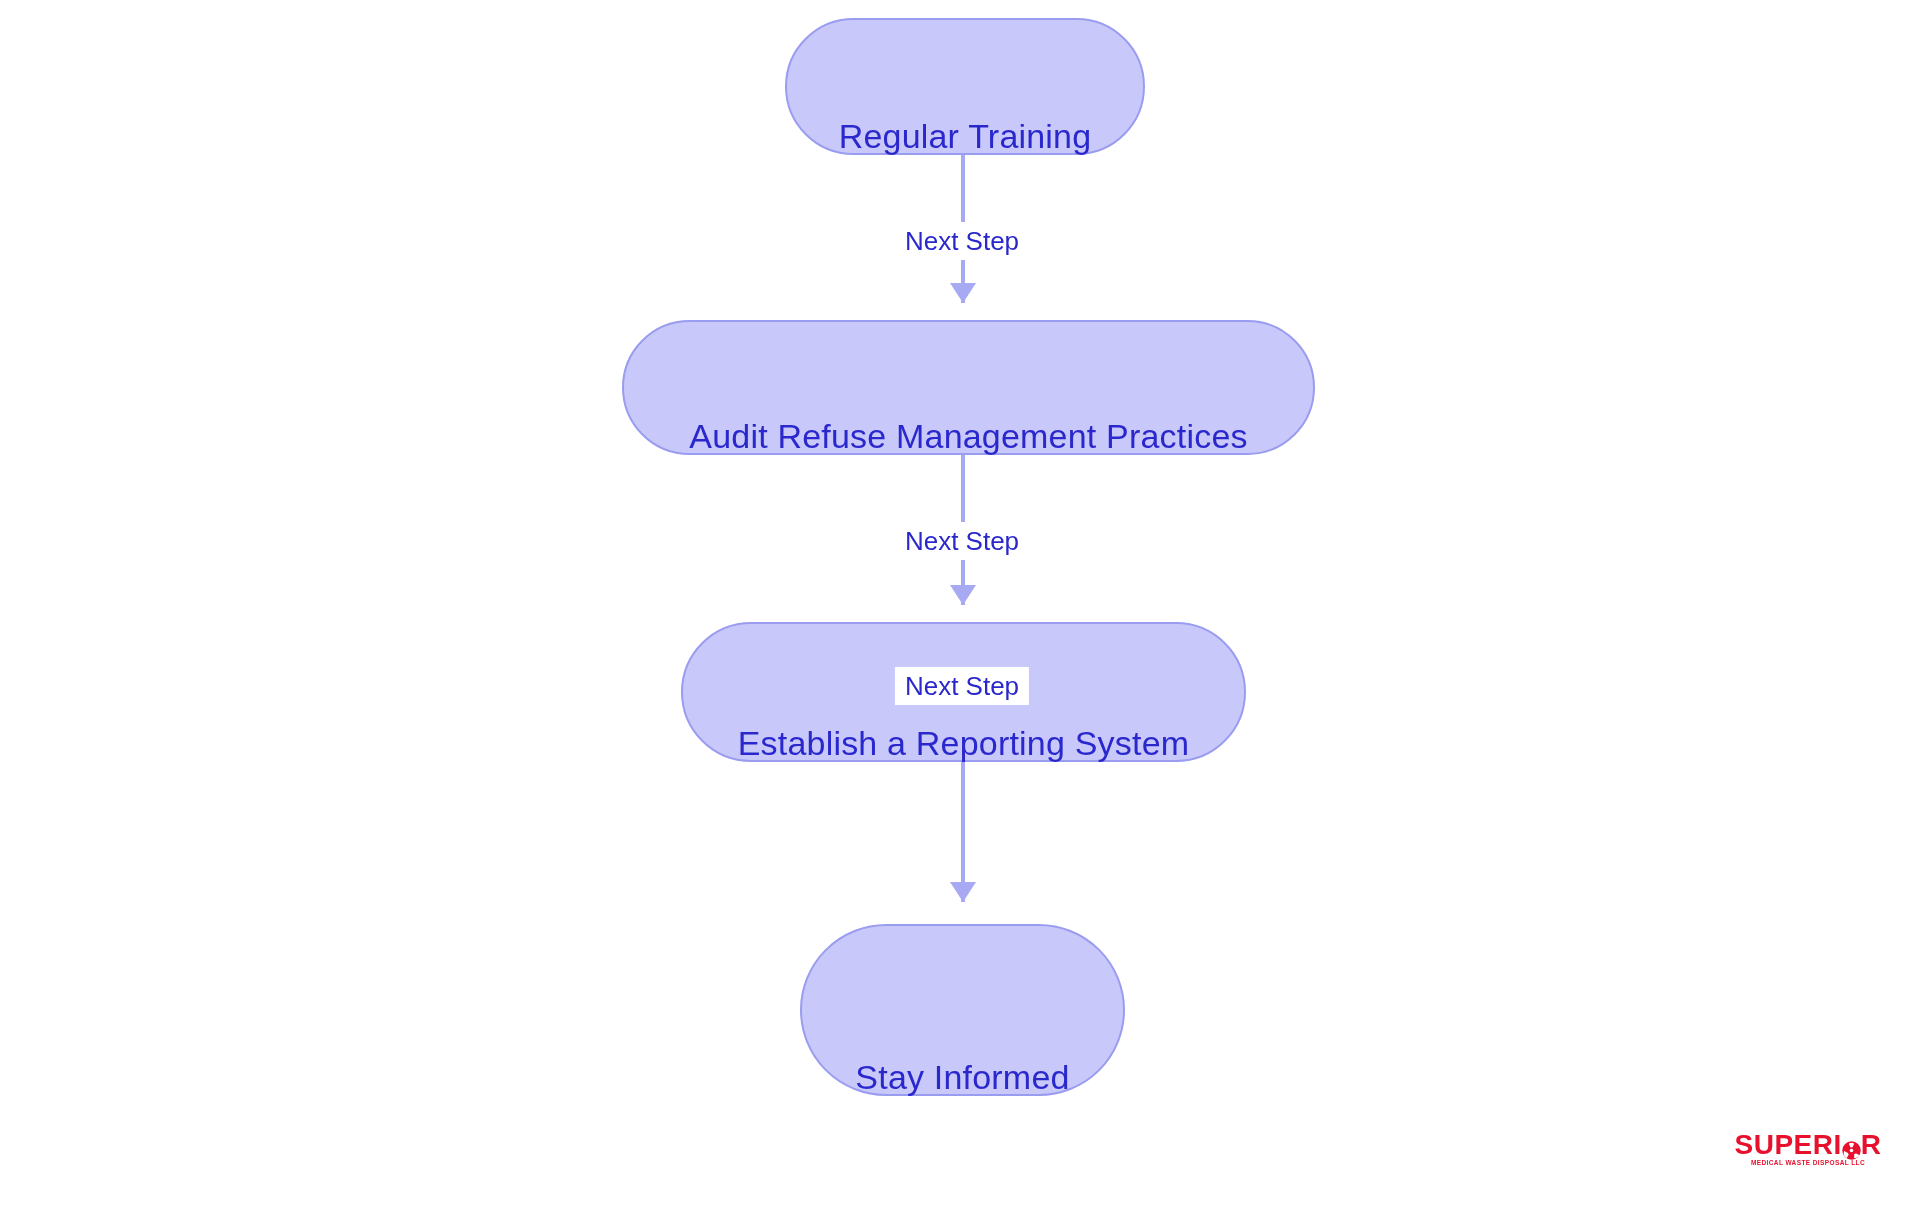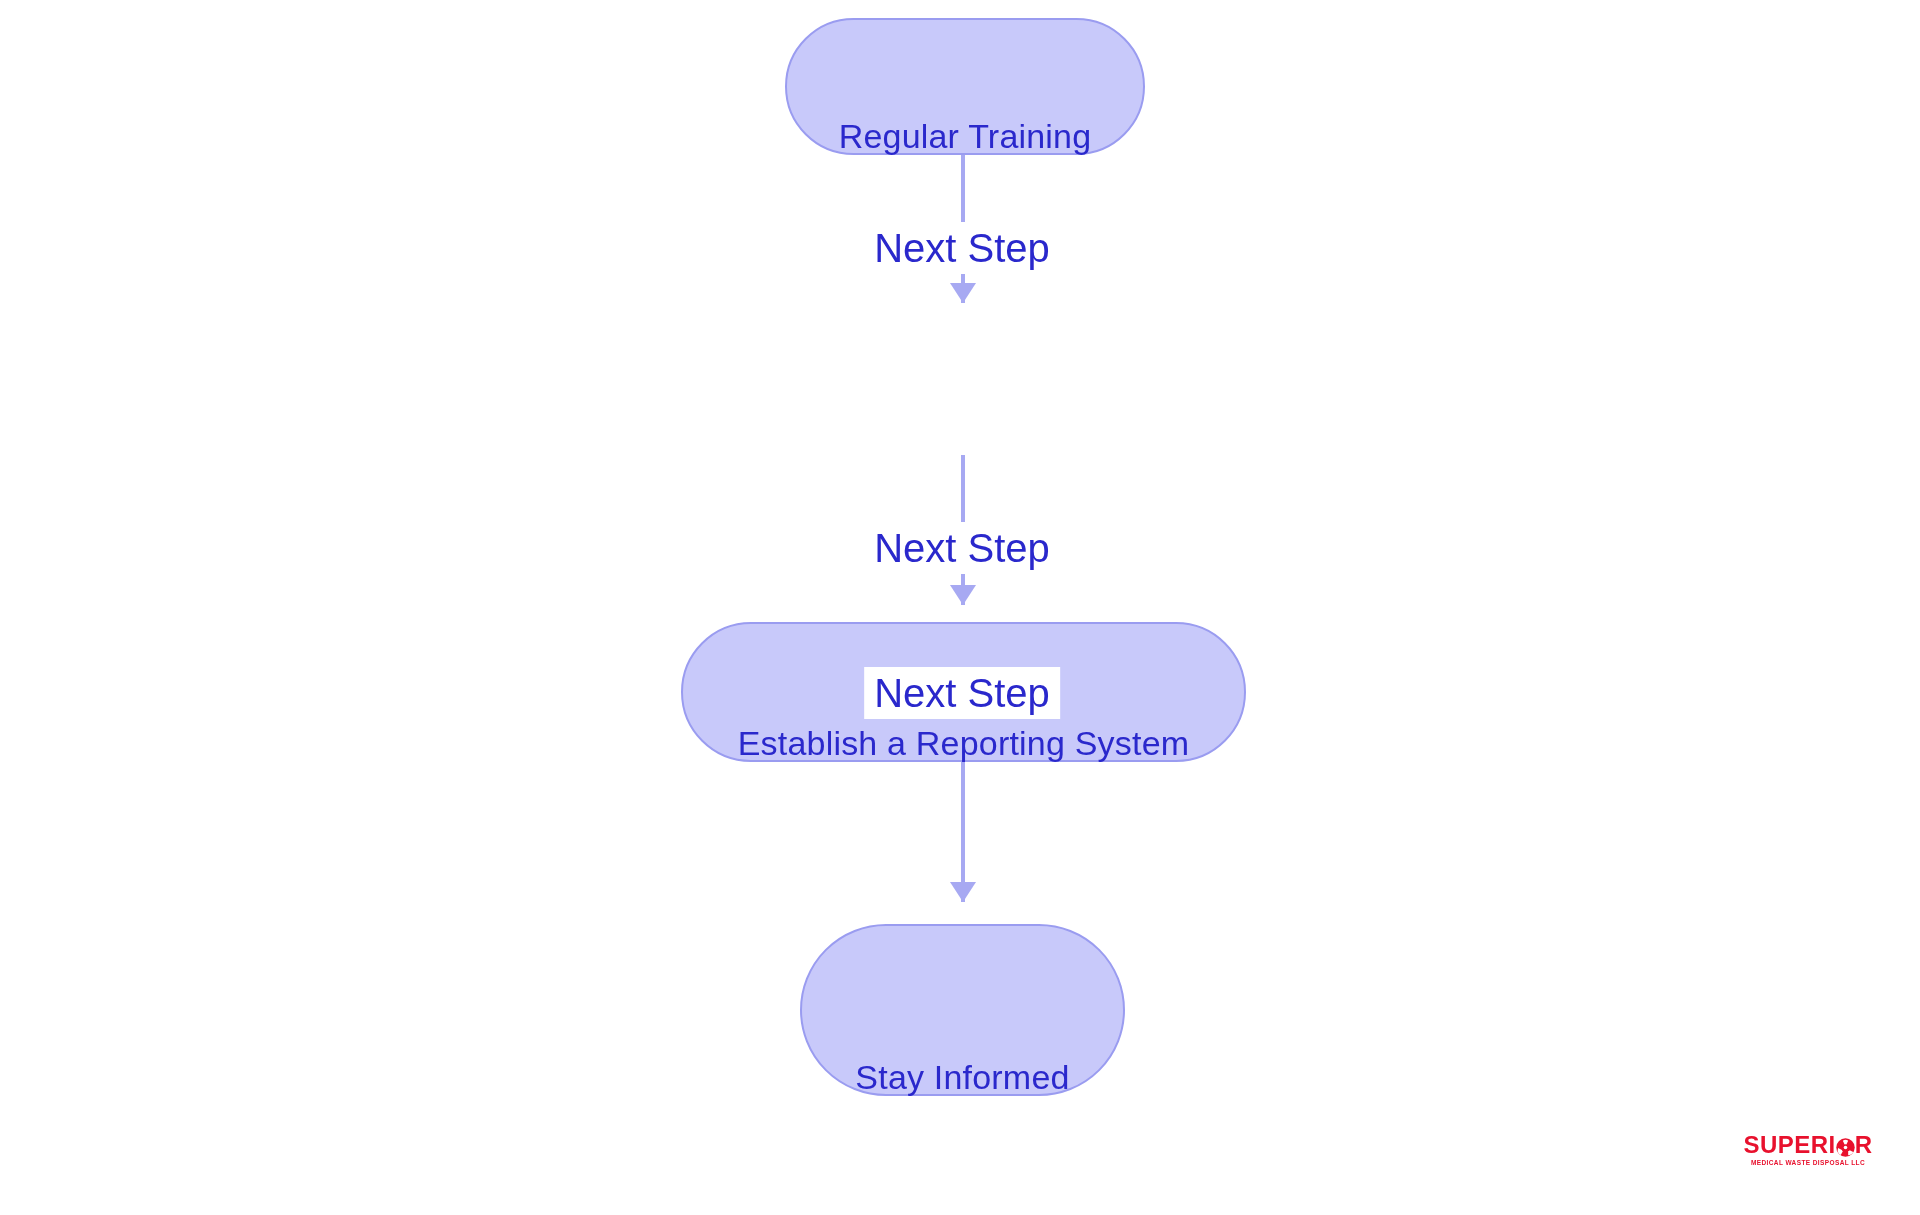--- a/index.html
+++ b/index.html
@@ -72,21 +72,21 @@
     border-left: 13px solid transparent;
     border-right: 13px solid transparent;
     border-top: 20px solid #a7a9f2;
     left: 950px;
     z-index: 2;
   }
   .edge-label {
     position: absolute;
     color: #2a28cc;
     font-family: "Liberation Sans", sans-serif;
-    font-size: 40px;
+    font-size: 26px;
     line-height: 1;
     background: #ffffff;
     padding: 6px 10px;
     white-space: nowrap;
     transform: translateX(-50%);
     z-index: 4;
   }
 
   
   #edge-1-line   { top: 155px; height: 148px; }
@@ -112,21 +112,21 @@
     height: 46px;
     z-index: 5;
   }
   #watermark-wordmark {
     position: relative;
     display: flex;
     align-items: center;
     justify-content: center;
     color: #e8112d;
     font-family: "Liberation Sans", sans-serif;
-    font-size: 24px;
+    font-size: 28px;
     font-weight: bold;
     letter-spacing: 0.5px;
     line-height: 1;
     height: 26px;
   }
   #watermark-wordmark .wm-part { display: inline-block; }
   #watermark-biohazard {
     display: inline-block;
     width: 19px;
     height: 19px;
@@ -152,20 +152,23 @@
 <div id="flow-canvas">
 
   <div class="node" id="node-regular-training">
     <span class="node-label">Regular Training</span>
   </div>
 
   <div class="edge-line" id="edge-1-line"></div>
   <div class="edge-arrow" id="edge-1-arrow"></div>
   <div class="edge-label" id="edge-1-label">Next Step</div>
 
+  <div class="node" id="node-audit-practices">
+    <span class="node-label">Audit Refuse Management Practices</span>
+  </div>
 
   <div class="edge-line" id="edge-2-line"></div>
   <div class="edge-arrow" id="edge-2-arrow"></div>
   <div class="edge-label" id="edge-2-label">Next Step</div>
 
   <div class="node" id="node-reporting-system">
     <span class="node-label">Establish a Reporting System</span>
   </div>
 
   <div class="edge-line" id="edge-3-line"></div>

